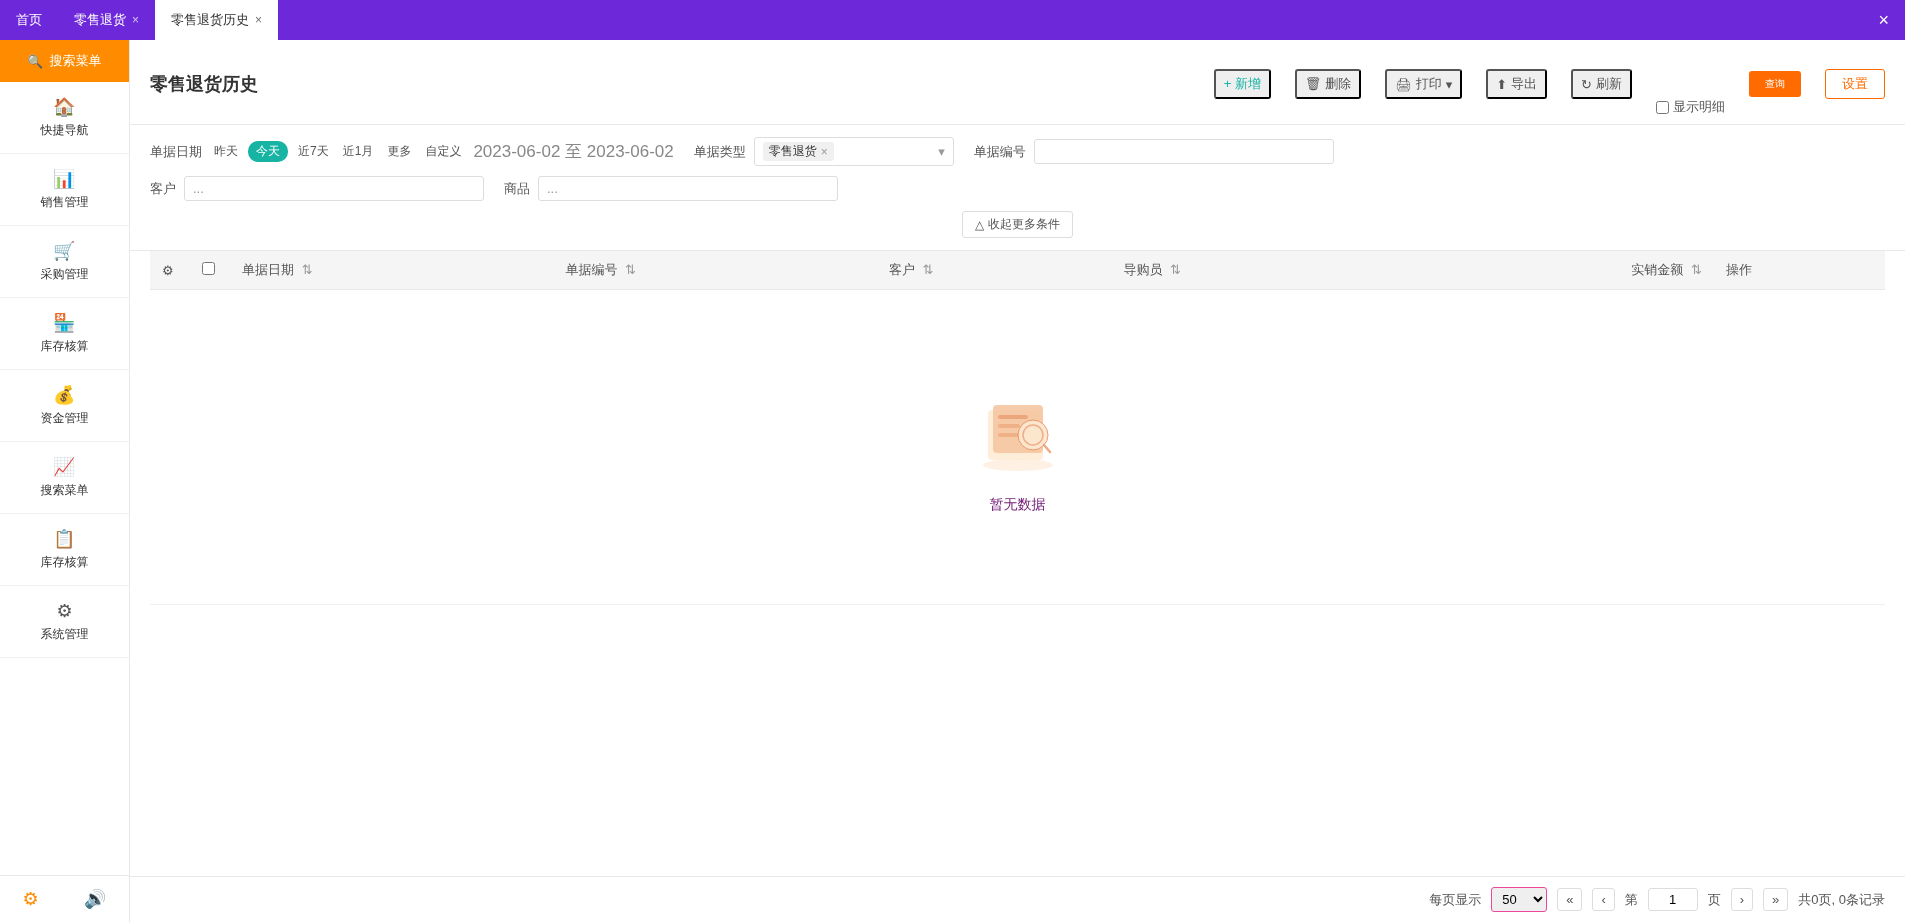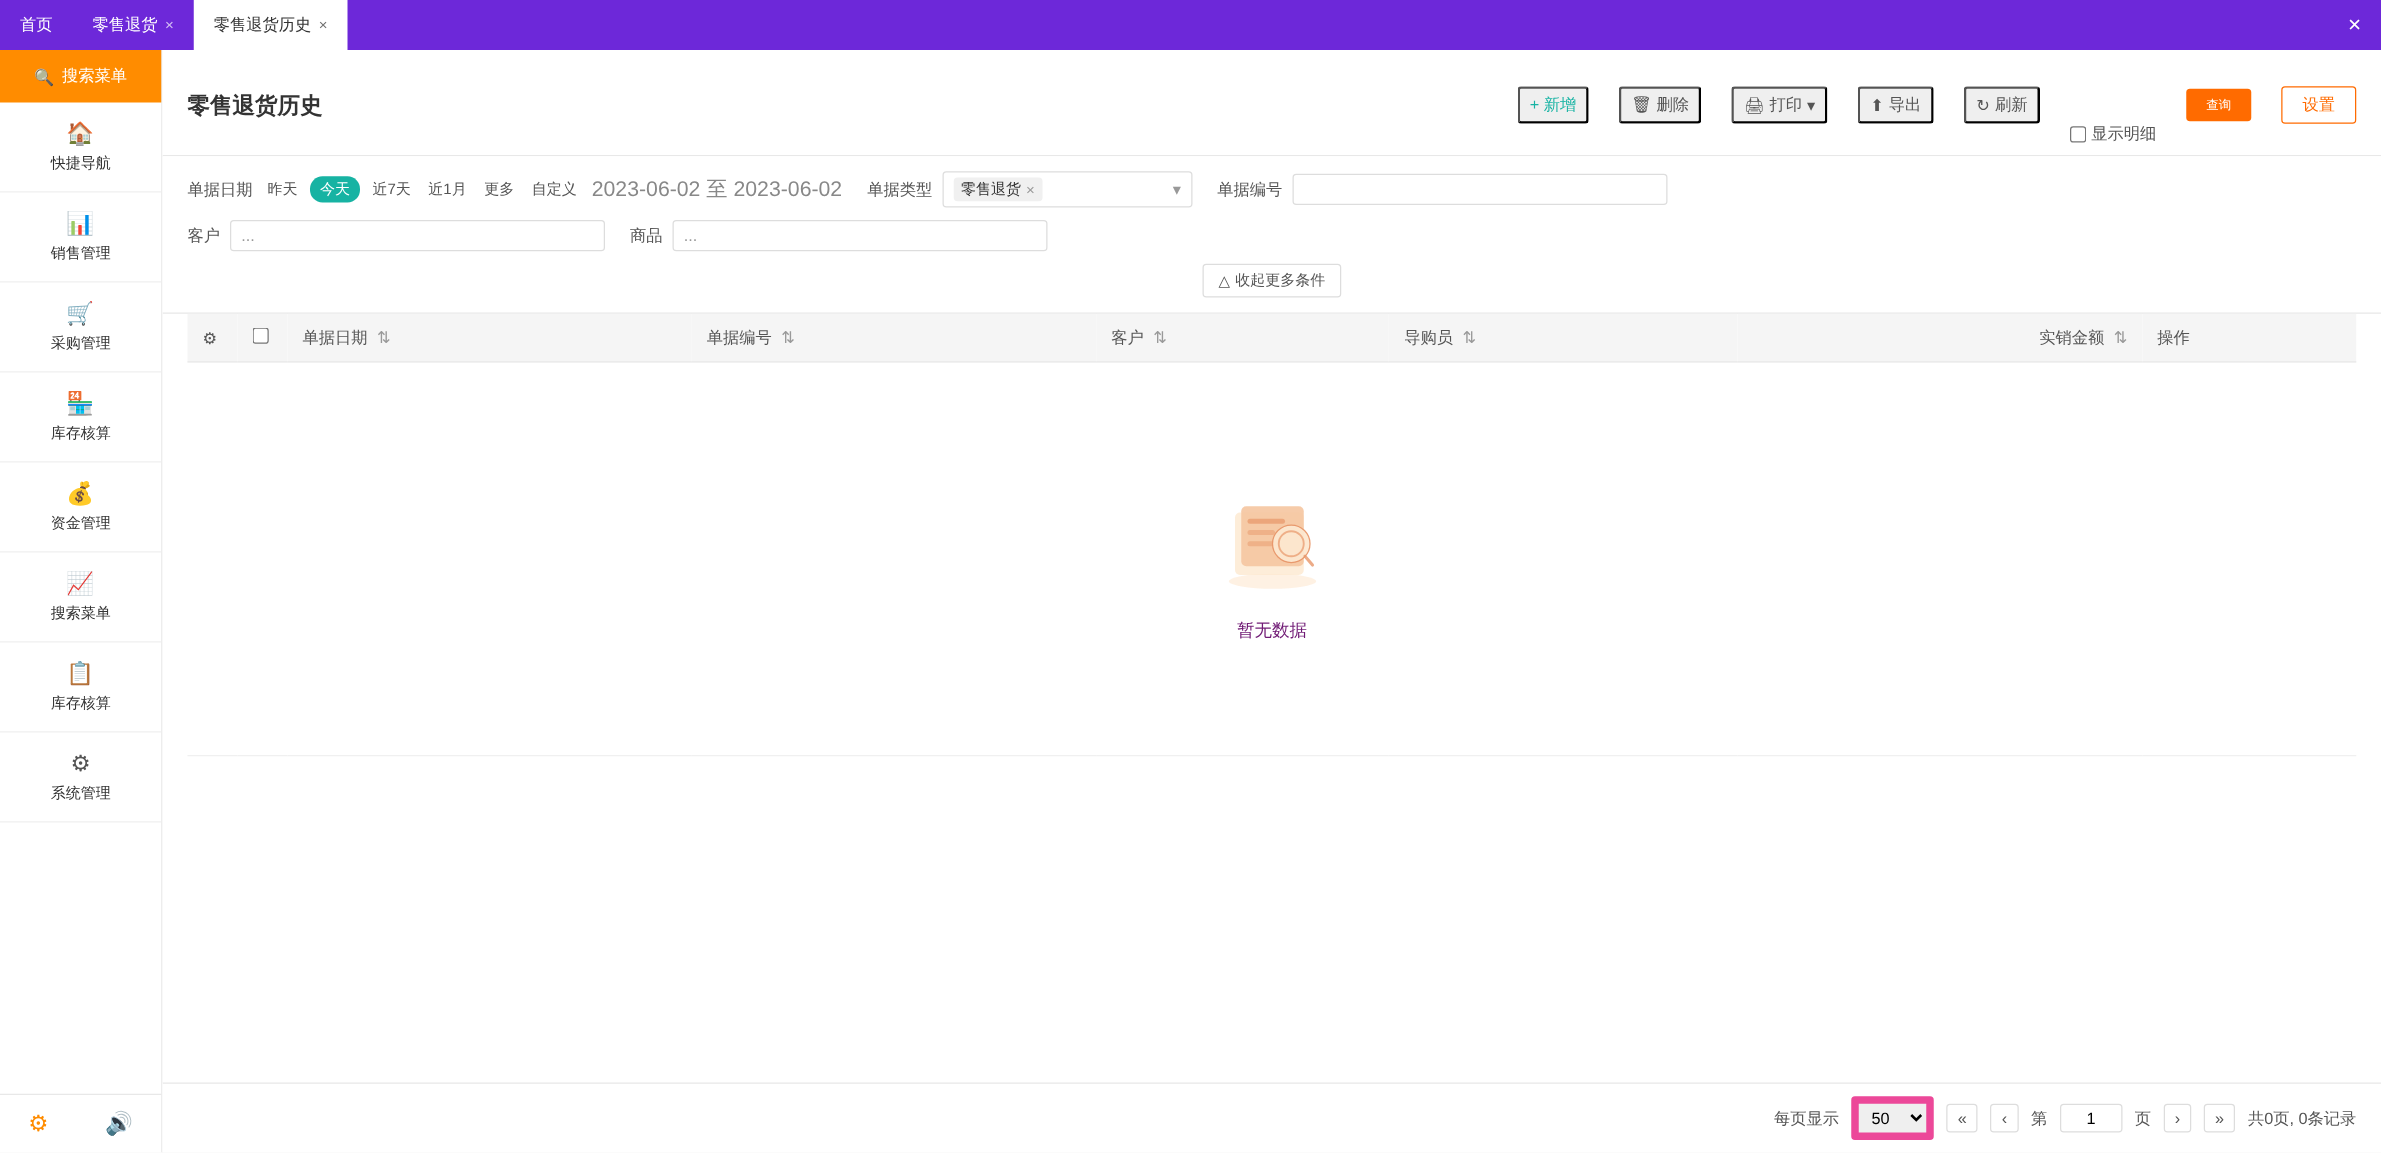--- a/index.html
+++ b/index.html
@@ -332,21 +332,21 @@
       justify-content: flex-end;
       padding: 10px 20px;
       border-top: 1px solid #e8e8e8;
       background: #fff;
       gap: 10px;
       font-size: 13px;
       color: #555;
       flex-shrink: 0;
     }
     .pagination-bar select {
-      border: 6px solid #ec4899;
+      border: 1px solid #ec4899;
       padding: 3px 6px;
       border-radius: 3px;
       font-size: 13px;
     }
     .page-nav-btn {
       border: 1px solid #ddd;
       background: #fff;
       padding: 3px 8px;
       border-radius: 3px;
       cursor: pointer;

